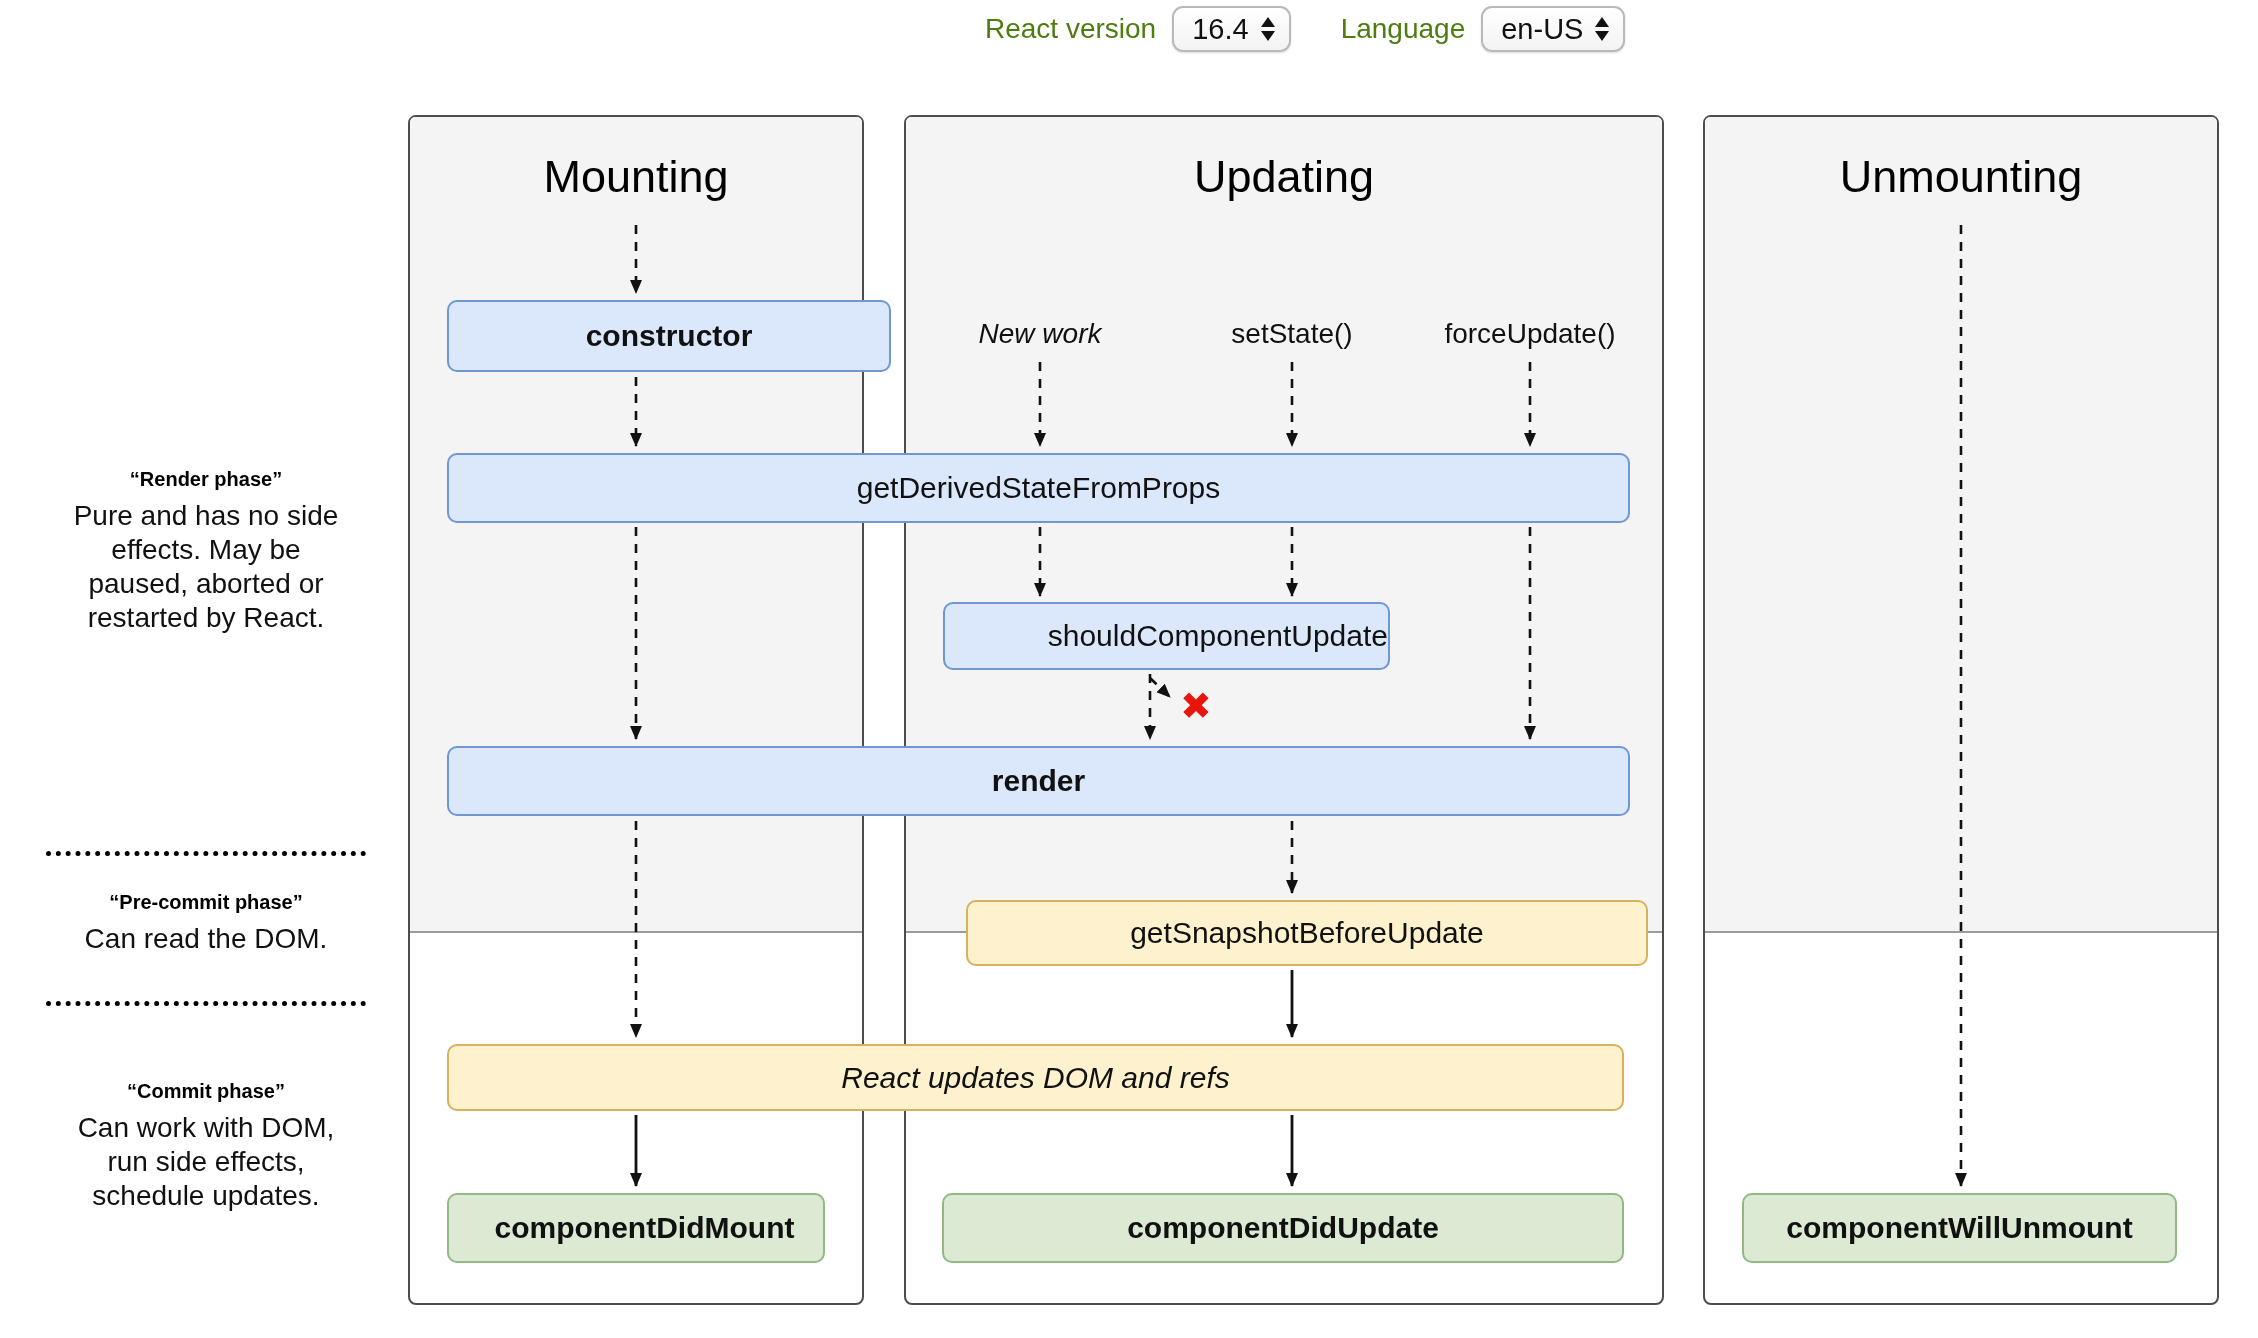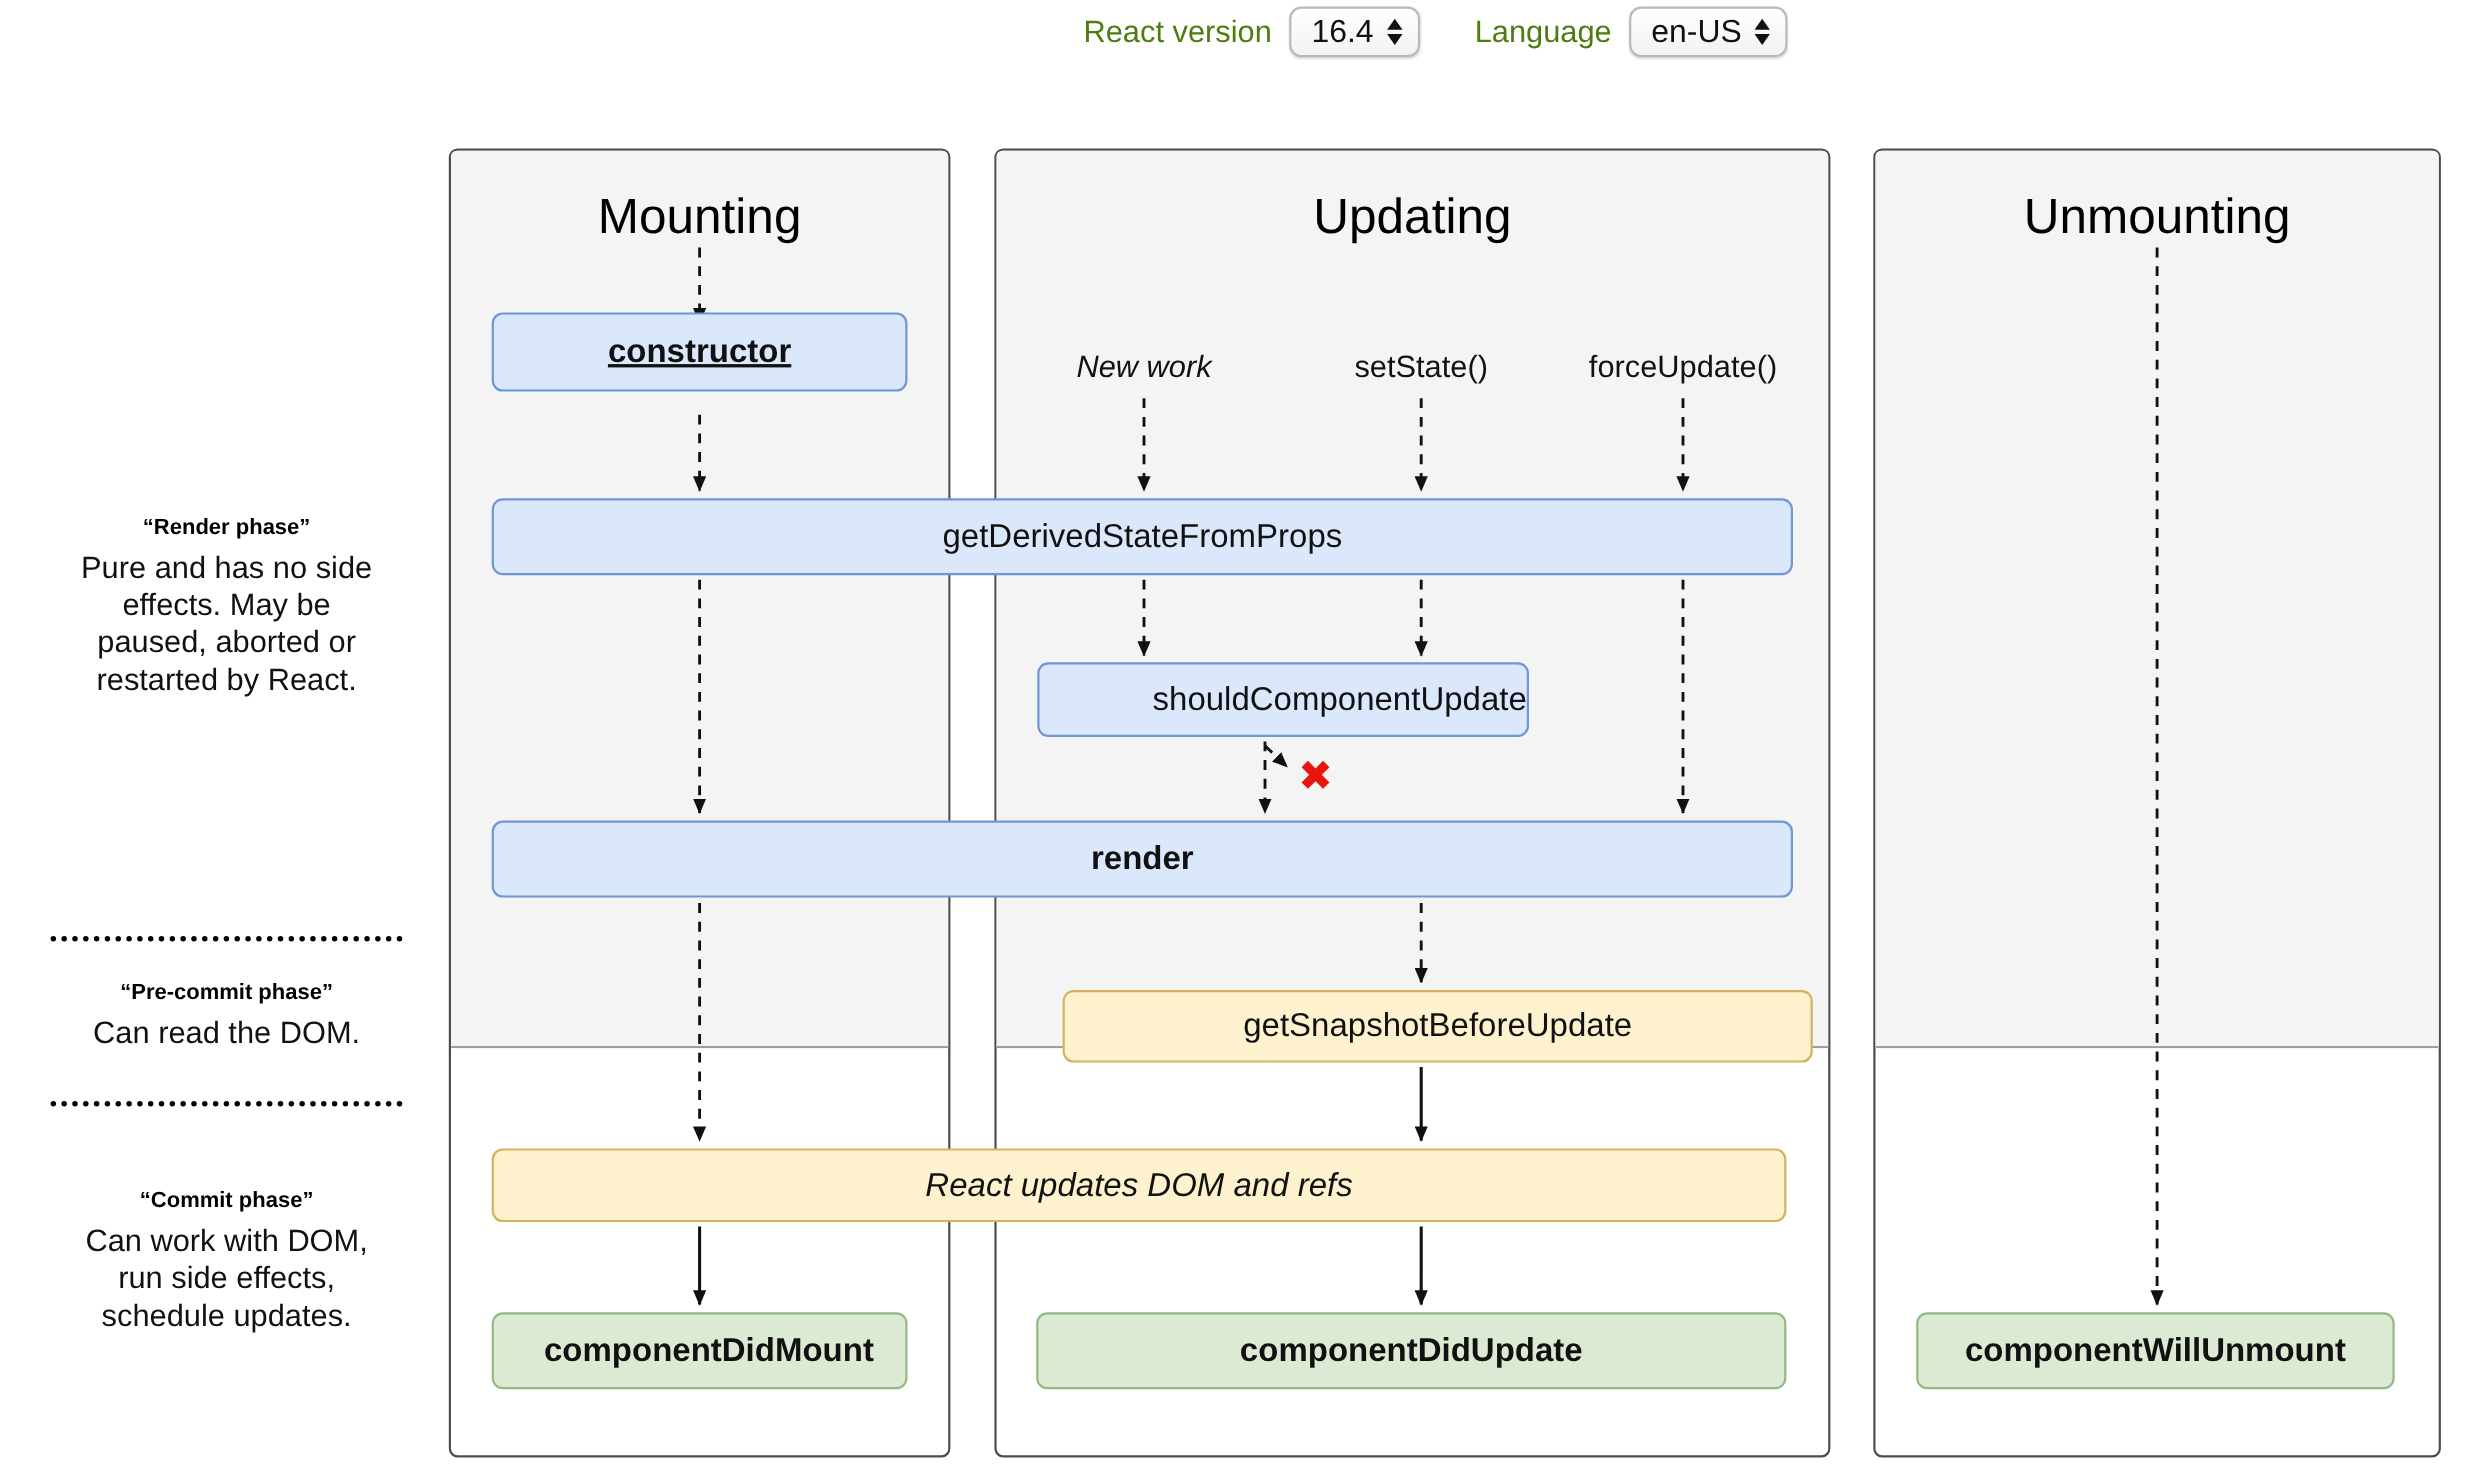--- a/index.html
+++ b/index.html
@@ -19,21 +19,21 @@
   .select{display:flex;align-items:center;gap:12px;height:46px;padding:0 14px 0 18px;
     background:linear-gradient(#ffffff,#f3f3f3);border:2px solid #b9b9b9;border-radius:11px;
     box-shadow:0 1px 2px rgba(0,0,0,.15);cursor:pointer;box-sizing:border-box;}
   .select-value{font-size:29px;}
   .stepper{display:flex;flex-direction:column;align-items:center;gap:4px;}
   .tri-up{width:0;height:0;border-left:7px solid transparent;border-right:7px solid transparent;border-bottom:10px solid #111;}
   .tri-down{width:0;height:0;border-left:7px solid transparent;border-right:7px solid transparent;border-top:10px solid #111;}
 
   
   .panel{position:absolute;top:115px;height:1190px;background:#fff;border:2.5px solid var(--panel-border,#4d4d4d);
-    border-radius:8px;box-sizing:border-box;margin-top:20px;}
+    border-radius:8px;box-sizing:border-box;}
   .panel .shade{position:absolute;left:0;right:0;top:0;height:814px;background:var(--panel-bg,#f4f4f5);
     border-bottom:2px solid #9b9b9b;border-radius:5px 5px 0 0;}
   .panel h2{position:relative;margin:34px 0 0;text-align:center;font-size:45px;font-weight:400;color:#000;}
   .panel-mounting{left:408px;width:456px;}
   .panel-updating{left:904px;width:760px;}
   .panel-unmounting{left:1703px;width:516px;}
 
   
   .box{position:absolute;display:flex;align-items:center;justify-content:center;z-index:10;
     border:2.5px solid;border-radius:10px;font-size:30px;box-sizing:border-box;cursor:pointer;}
@@ -144,21 +144,21 @@
       <path class="solid" d="M1292,970 L1292,1037" marker-end="url(#ah)"></path>
       <path class="solid" d="M1292,1115 L1292,1186" marker-end="url(#ah)"></path>
     </g>
     <g>
       <path class="dash" d="M1961,225 L1961,1186" marker-end="url(#ah)"></path>
     </g>
   </svg>
 
   <span class="skip-x">✖</span>
 
-  <div class="box blue bold" style="left:447px;top:284px;width:378px;height:72px;text-decoration:underline;">
+  <div class="box blue bold" style="left:447px;top:300px;width:444px;height:72px;">
     <span>constructor</span>
   </div>
   <div class="box blue" style="left:447px;top:453px;width:1183px;height:70px;">
     <span>getDerivedStateFromProps</span>
   </div>
   <div class="box blue" style="left:943px;top:602px;width:447px;height:68px;justify-content:flex-end;">
     <span>shouldComponentUpdate</span>
   </div>
   <div class="box blue bold" style="left:447px;top:746px;width:1183px;height:70px;">
     <span>render</span>

